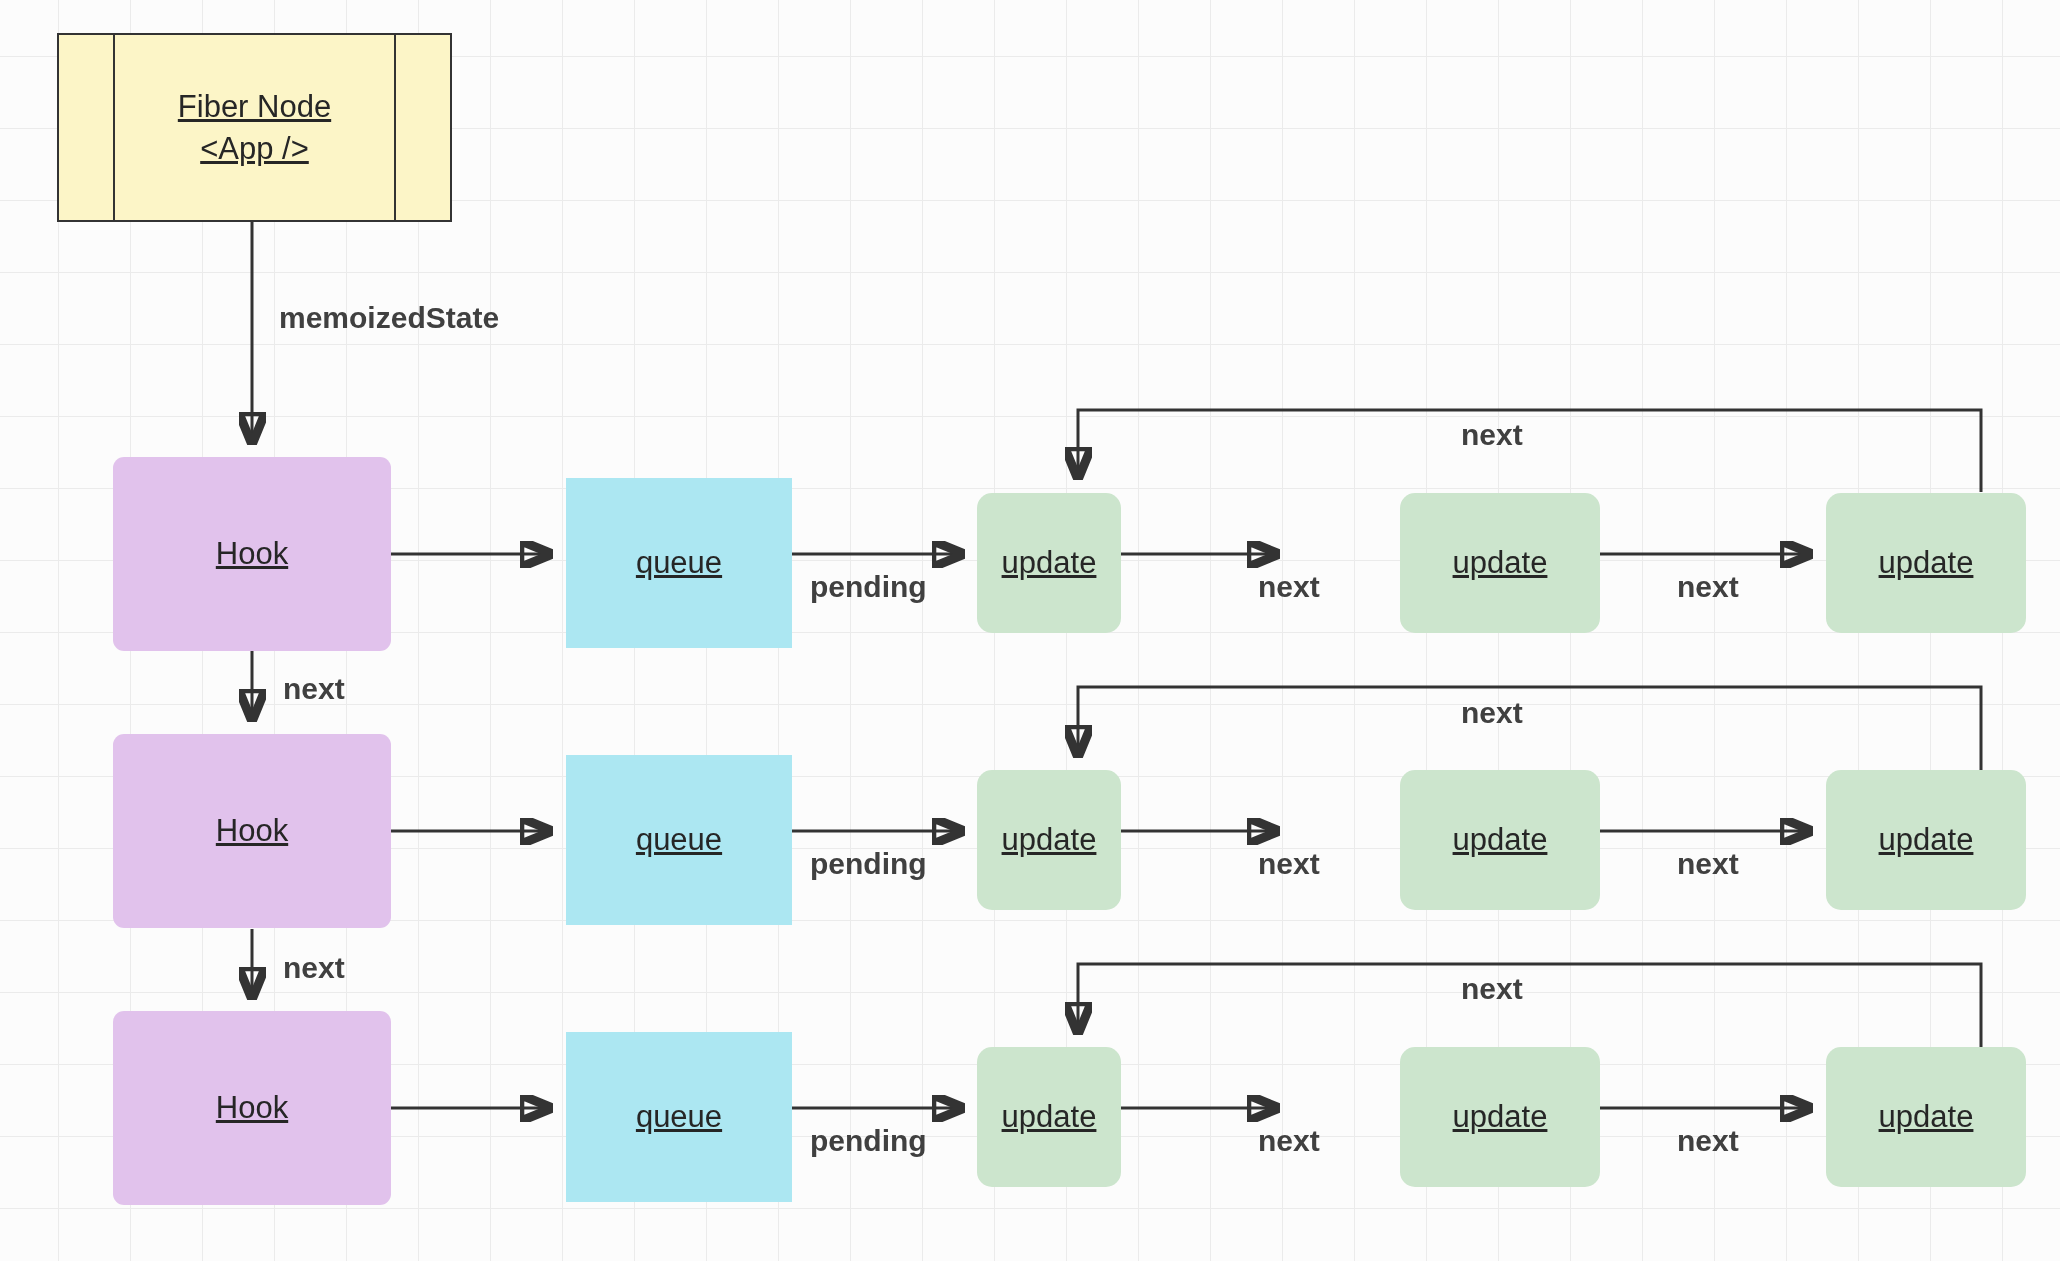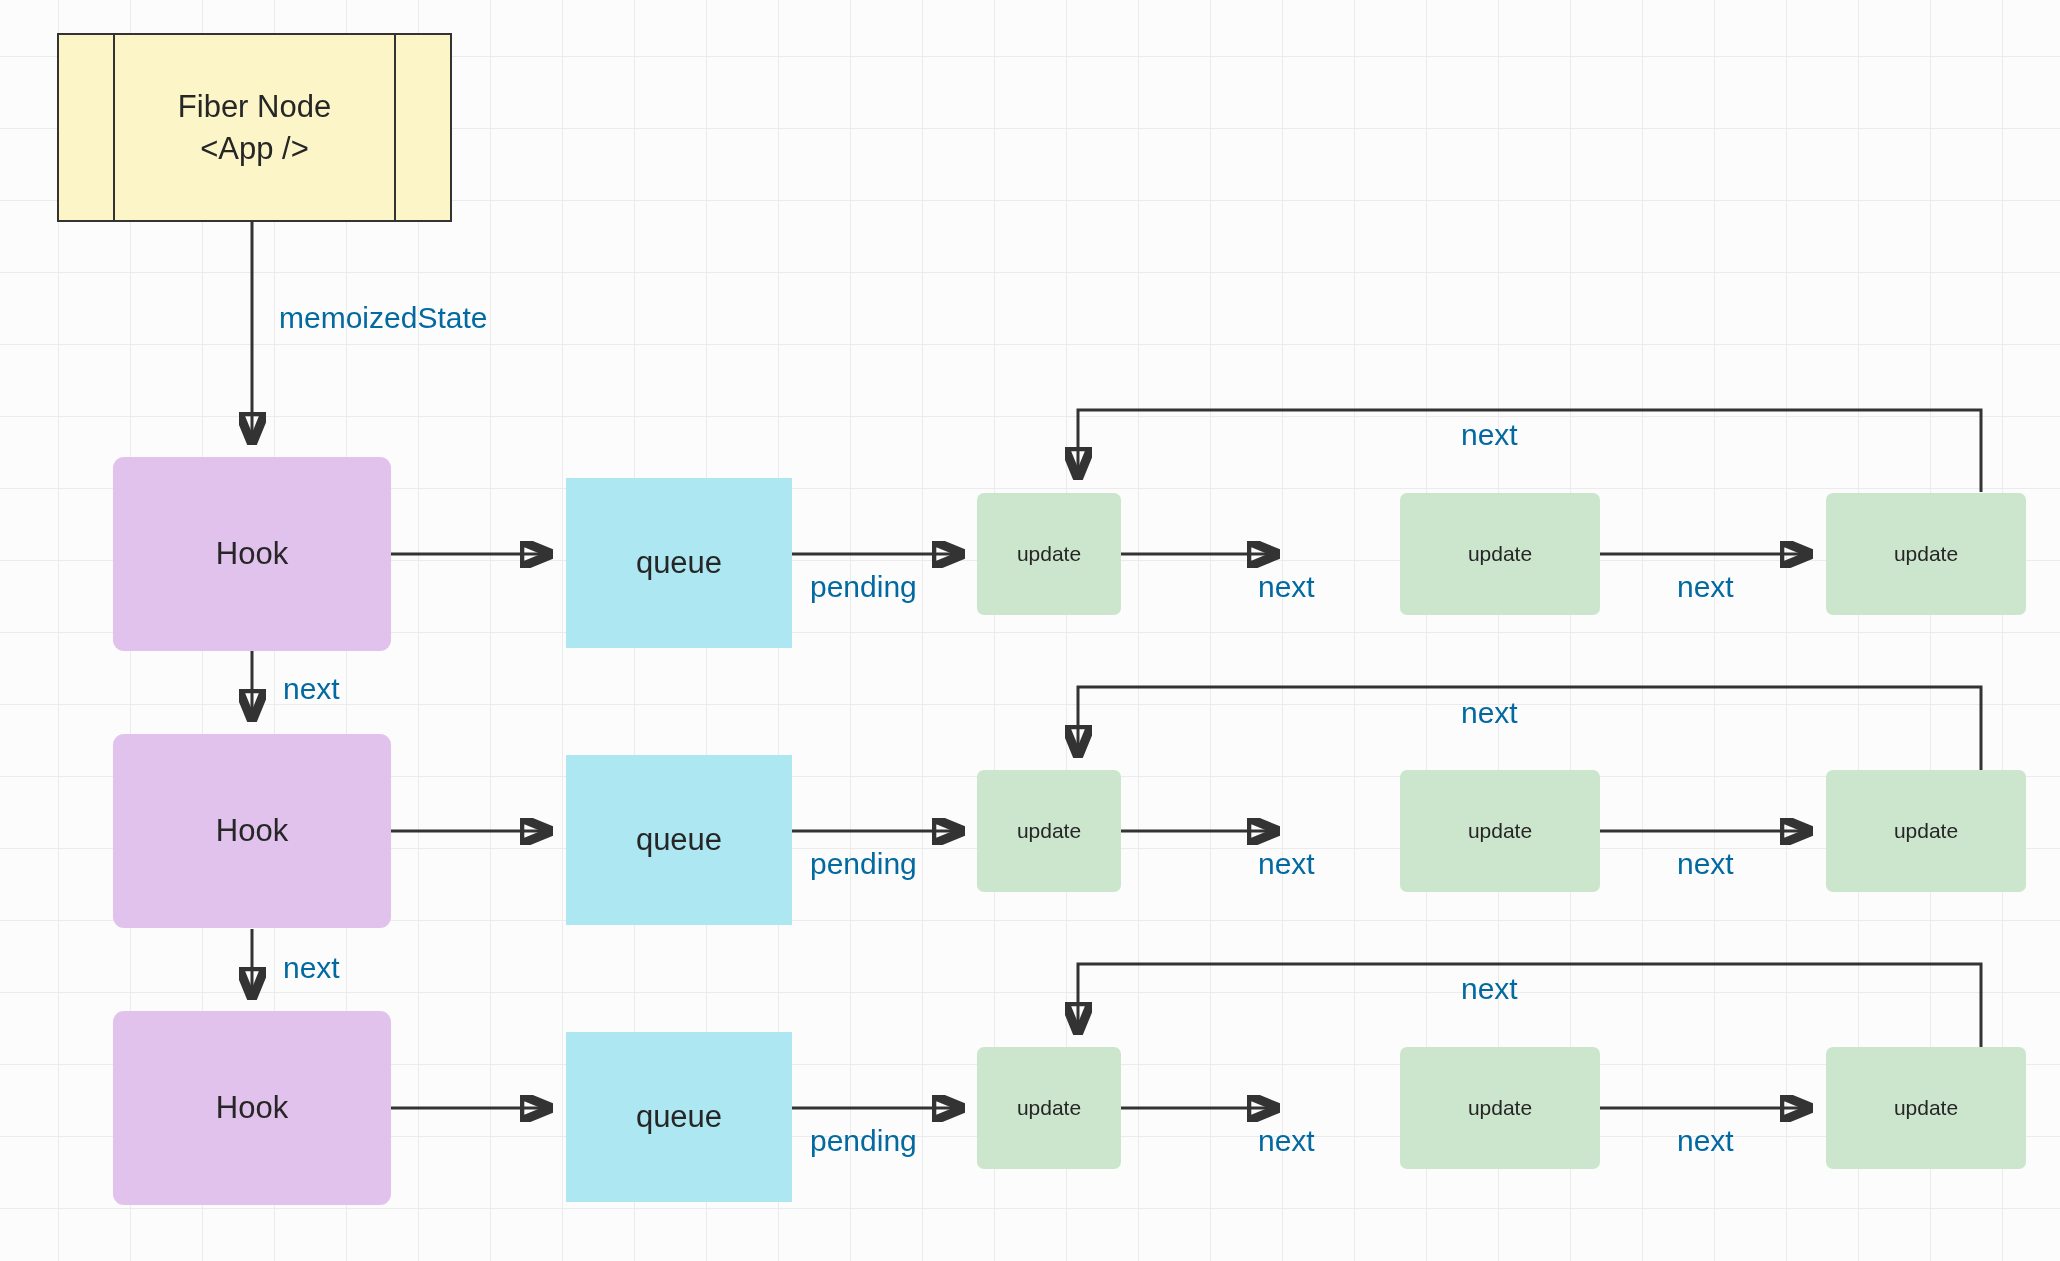--- a/index.html
+++ b/index.html
@@ -20,20 +20,21 @@
     background-position:-14px -16px;
   }
   .node{
     position:absolute;
     box-sizing:border-box;
     display:flex;align-items:center;justify-content:center;
     text-align:center;
     color:#262626;
     line-height:1.3;
     white-space:pre-line;
+    text-decoration:underline;
   }
   
   .fiber{
     left:57px;top:33px;width:395px;height:189px;
     background:#fcf5c7;
     border:2.5px solid #333333;
   }
   .fiber .cell{
     box-sizing:border-box;
     height:100%;
@@ -51,31 +52,32 @@
     font-size:31px;
   }
   
   .queue{
     width:226px;height:170px;
     background:#ace7f2;border-radius:0;
     font-size:31px;
   }
   
   .update{
-    width:144px;height:122px;
-    background:#cce5cd;border-radius:7px;
-    font-size:21px;
+    width:144px;height:140px;
+    background:#cce5cd;border-radius:15px;
+    font-size:31px;
   }
 
   
   .elabel{
     position:absolute;
-    font-size:30px;color:#0369a1;
+    font-size:30px;color:#404040;
     white-space:nowrap;
     background:transparent;
+    font-weight:bold;
   }
 
   svg.edges{
     position:absolute;left:0;top:0;width:2060px;height:1261px;
     pointer-events:none;
   }
   svg.edges path, svg.edges line{
     fill:none;stroke:#333333;stroke-width:3;
   }
 </style>

